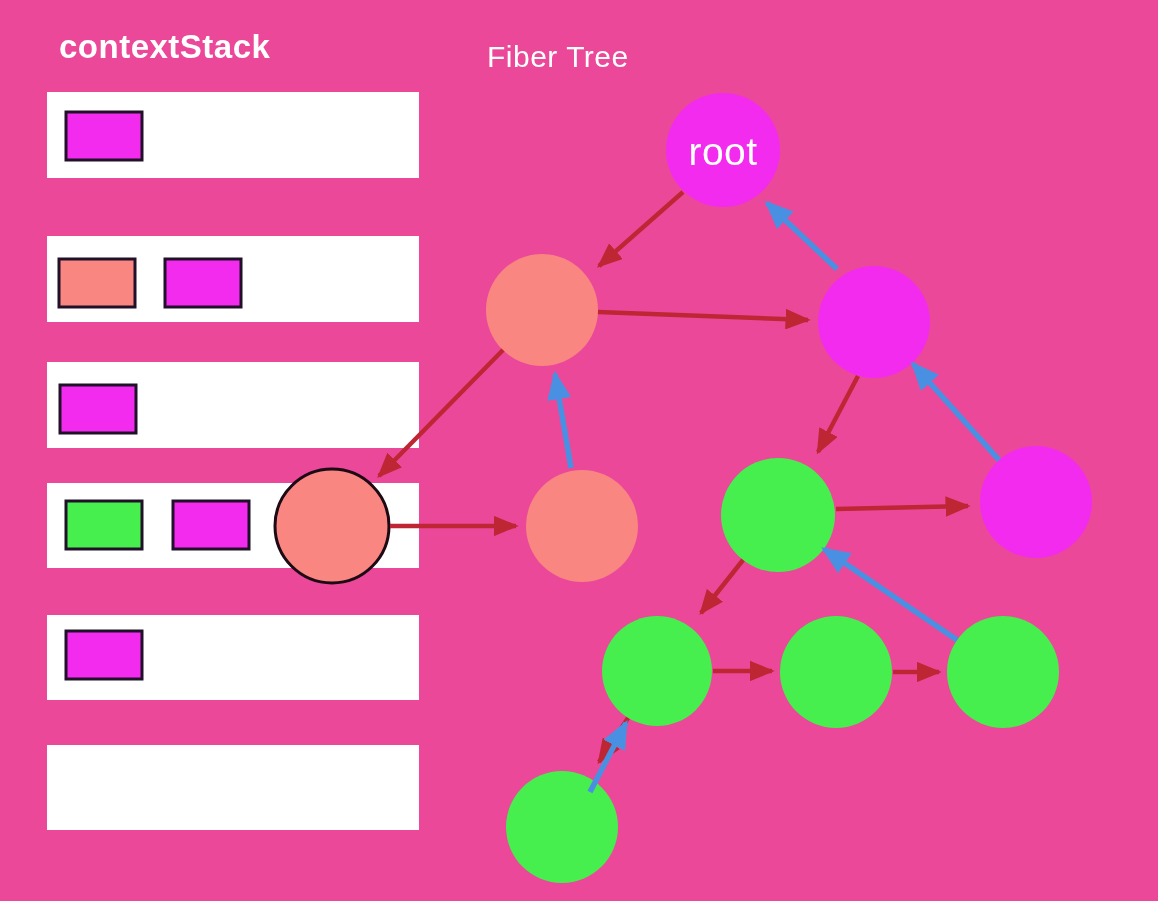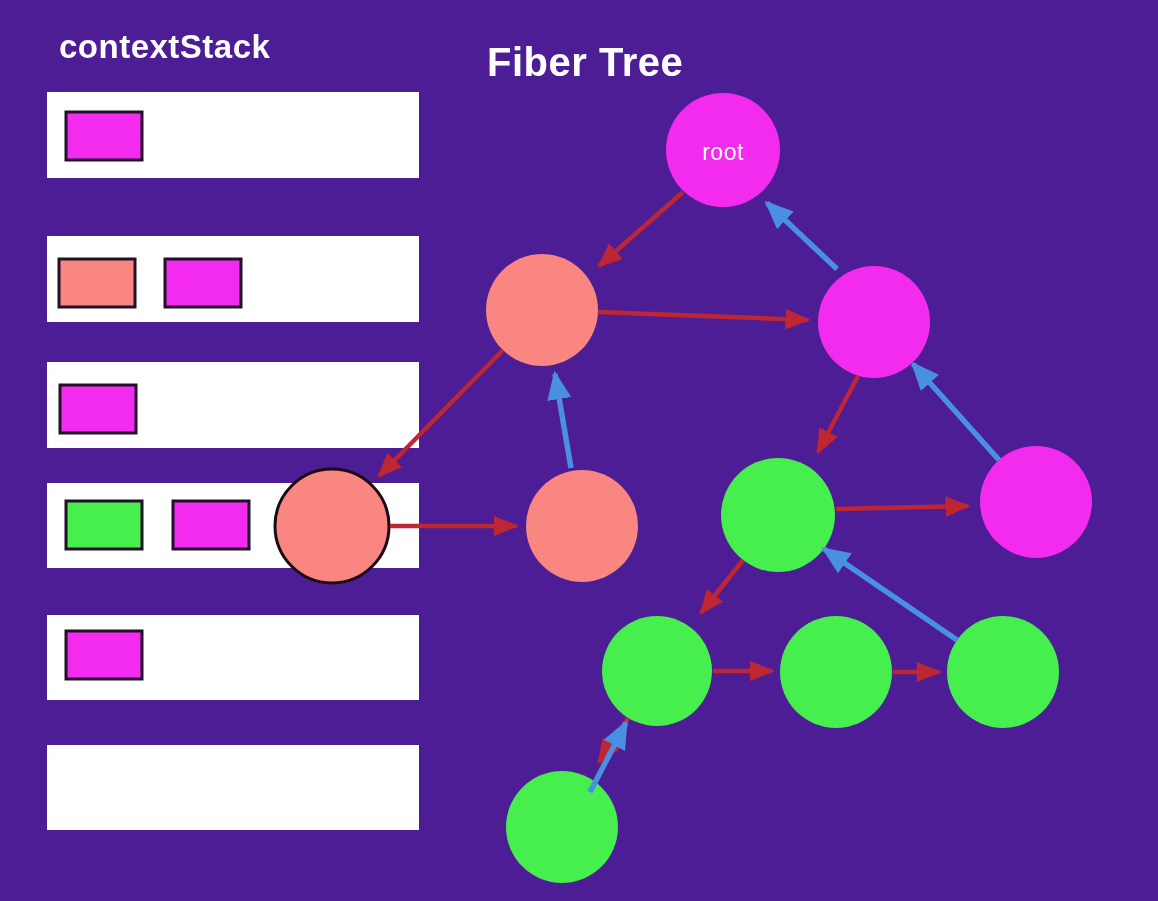--- a/index.html
+++ b/index.html
@@ -1,30 +1,30 @@
 <!DOCTYPE html>
 <html><head>
 <meta charset="utf-8">
 <style>
   html,body{margin:0;padding:0;background:#000;}
   .canvas{
     position:relative;
     width:1158px;height:901px;
-    background:#4c1d95;
+    background:#ec4899;
     overflow:hidden;
     font-family:"Liberation Sans",sans-serif;
   }
   .canvas svg{position:absolute;left:0;top:0;}
   .title{position:absolute;color:#fff;white-space:nowrap;}
   .title-context{left:59px;top:28px;font-size:33px;font-weight:600;letter-spacing:.5px;}
-  .title-fiber{left:487px;top:40px;font-size:40px;font-weight:700;letter-spacing:.5px;}
+  .title-fiber{left:487px;top:40px;font-size:30px;font-weight:400;letter-spacing:.5px;}
   .root-label{
     position:absolute;left:723px;top:152px;
     transform:translate(-50%,-50%);
-    color:#fff;font-size:23px;font-weight:500;letter-spacing:.5px;
+    color:#fff;font-size:39px;font-weight:500;letter-spacing:.5px;
   }
   .watermark{
     position:absolute;right:28px;top:830px;
     color:#fff;font-size:38px;letter-spacing:2px;
     font-family:"DejaVu Sans","Liberation Sans",sans-serif;
   }
 </style>
 </head>
 <body>
 

